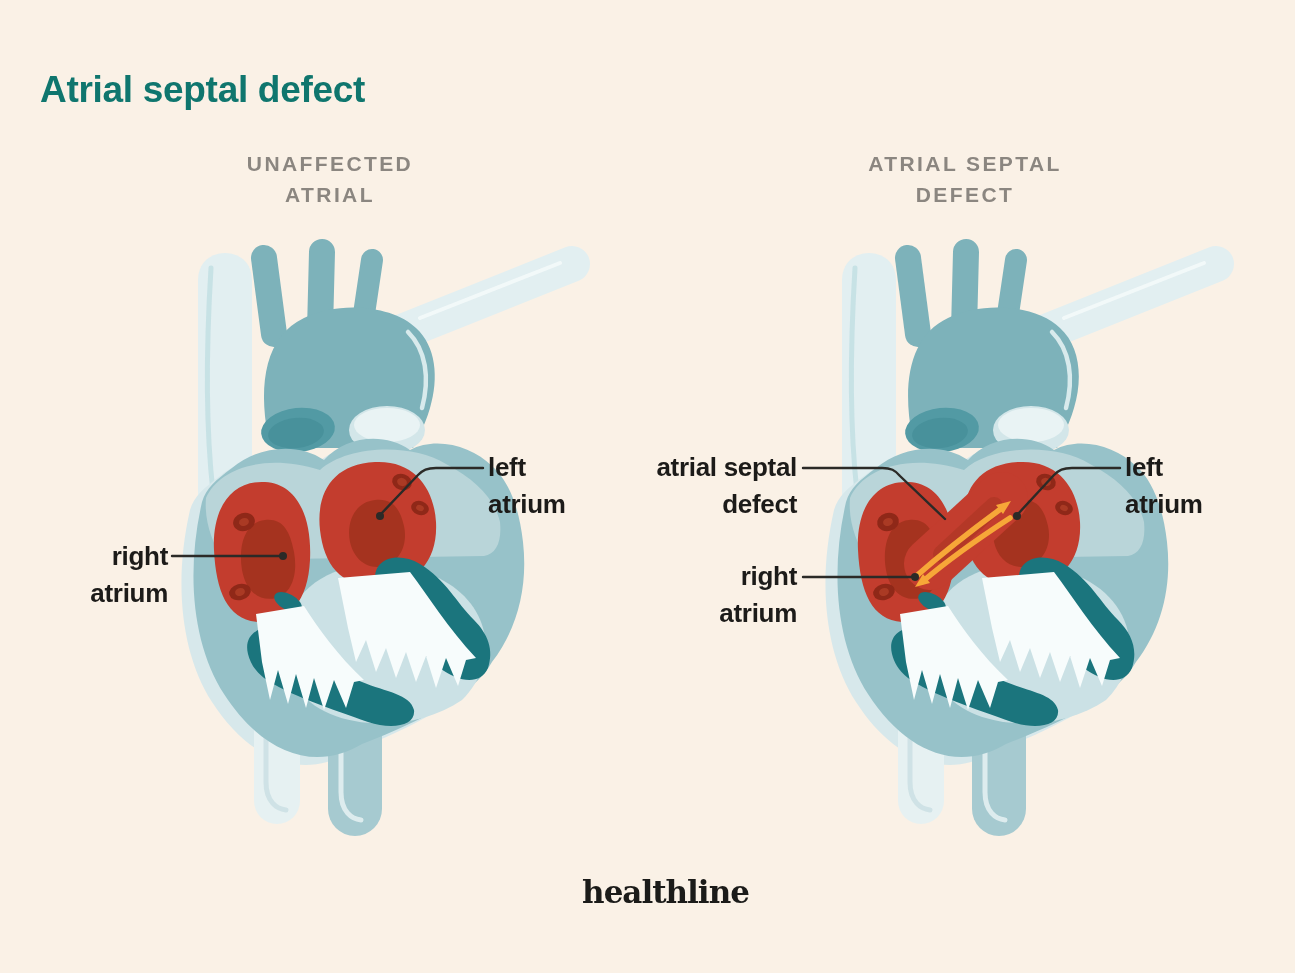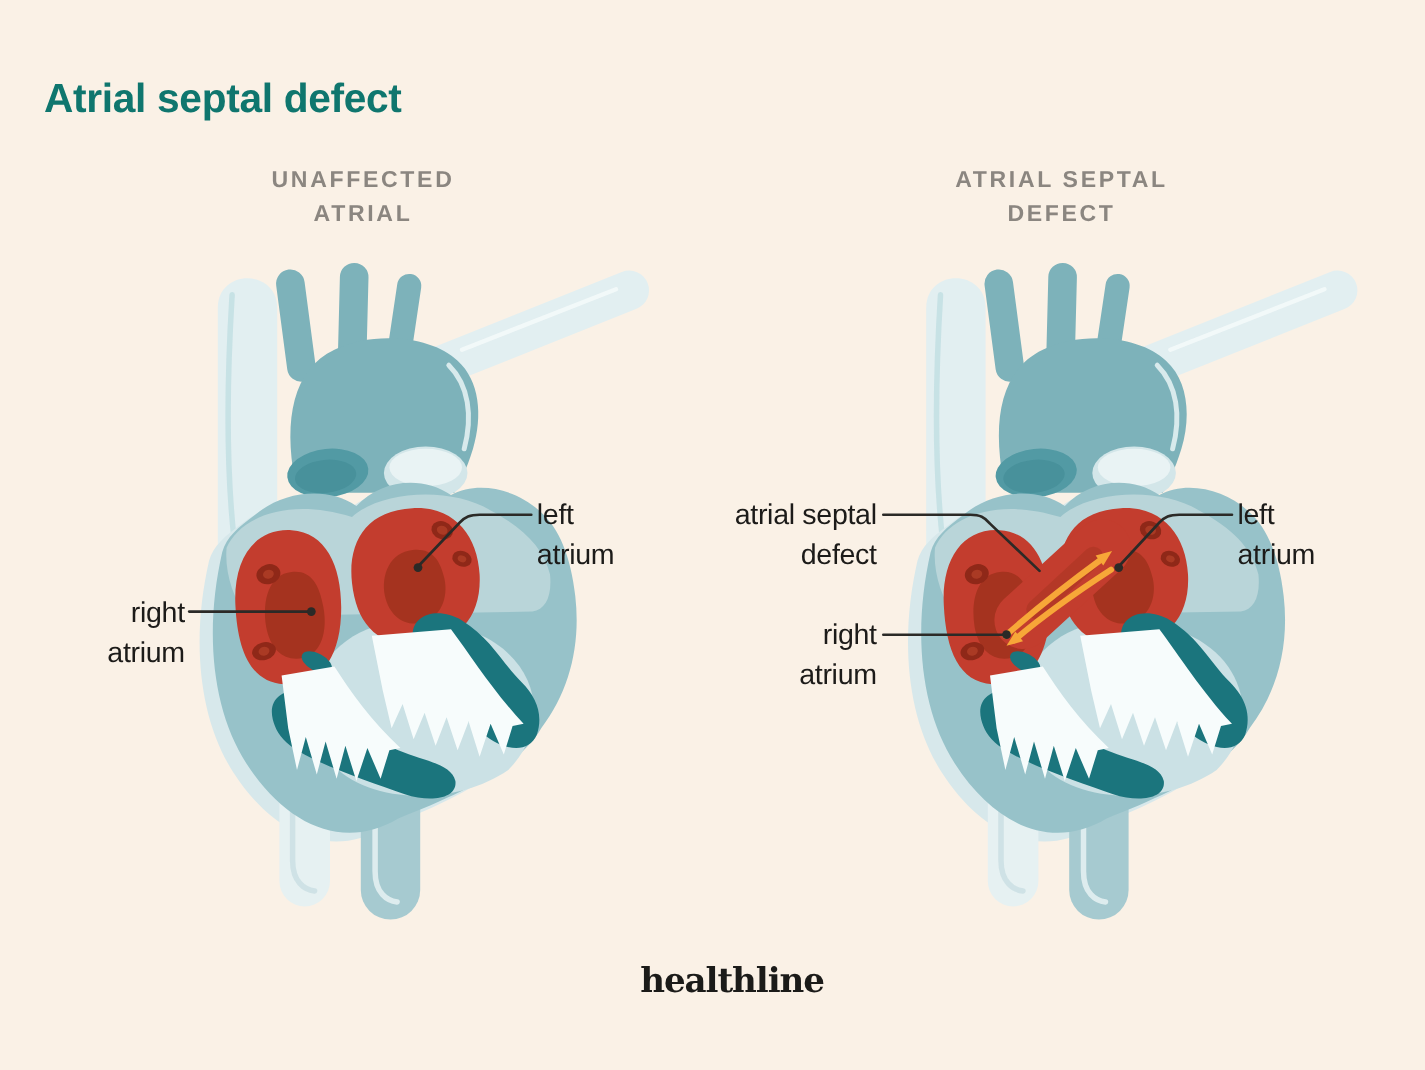--- a/index.html
+++ b/index.html
@@ -19,21 +19,21 @@
   }
   .h-left  { left:160px; }
   .h-right { left:795px; }
   .heading .ln { display:block; }
 
   .heart-svg { position:absolute; top:230px; width:430px; height:630px; }
   #heart-left  { left:170px; }
   #heart-right { left:814px; }
 
   .lbl {
-    position:absolute; font-size:26px; font-weight:400;
+    position:absolute; font-size:26px; font-weight:700;
     color:#1c1b19; line-height:37px; letter-spacing:-0.3px;
   }
   .lbl .ln { display:block; }
   .align-r { text-align:right; }
   #lbl-l-la  { left:488px;  top:449px; }
   #lbl-l-ra  { left:38px;   top:538px; width:130px; }
   #lbl-r-asd { left:602px;  top:449px; width:195px; }
   #lbl-r-ra  { left:667px;  top:558px; width:130px; }
   #lbl-r-la  { left:1125px; top:449px; }
 

